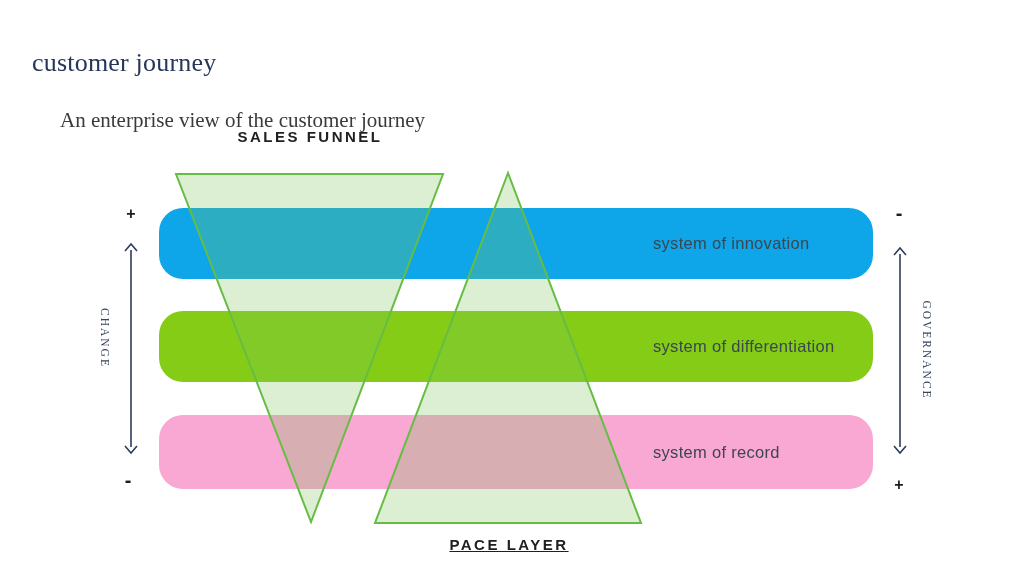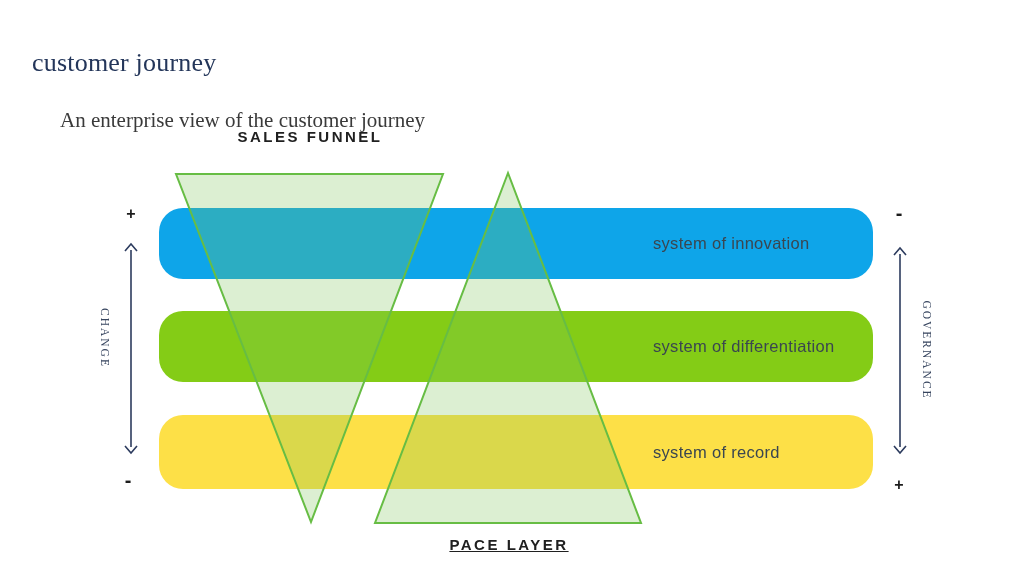--- a/index.html
+++ b/index.html
@@ -108,21 +108,21 @@
 
   <div class="caption funnel">SALES FUNNEL</div>
   <div class="caption pace">PACE LAYER</div>
 
   <div class="bar b0" style="background: #0ea5e9;">
     <span class="bar-label">system of innovation</span>
   </div>
   <div class="bar b1" style="background: #84cc16;">
     <span class="bar-label">system of differentiation</span>
   </div>
-  <div class="bar b2" style="background: #fde047;">
+  <div class="bar b2" style="background: #f9a8d4;">
     <span class="bar-label">system of record</span>
   </div>
 
   <svg class="overlay" width="1024" height="572" viewBox="0 0 1024 572">
 
     <polygon class="tri" points="176,174 443,174 311,522" fill="rgba(124,195,90,0.27)" stroke="#67bd44" stroke-width="2"></polygon>
 
     <polygon class="tri" points="508,173 375,523 641,523" fill="rgba(124,195,90,0.27)" stroke="#67bd44" stroke-width="2"></polygon>
 
     <g class="arrow" stroke="#2c3b5e" stroke-width="1.6" fill="none">

